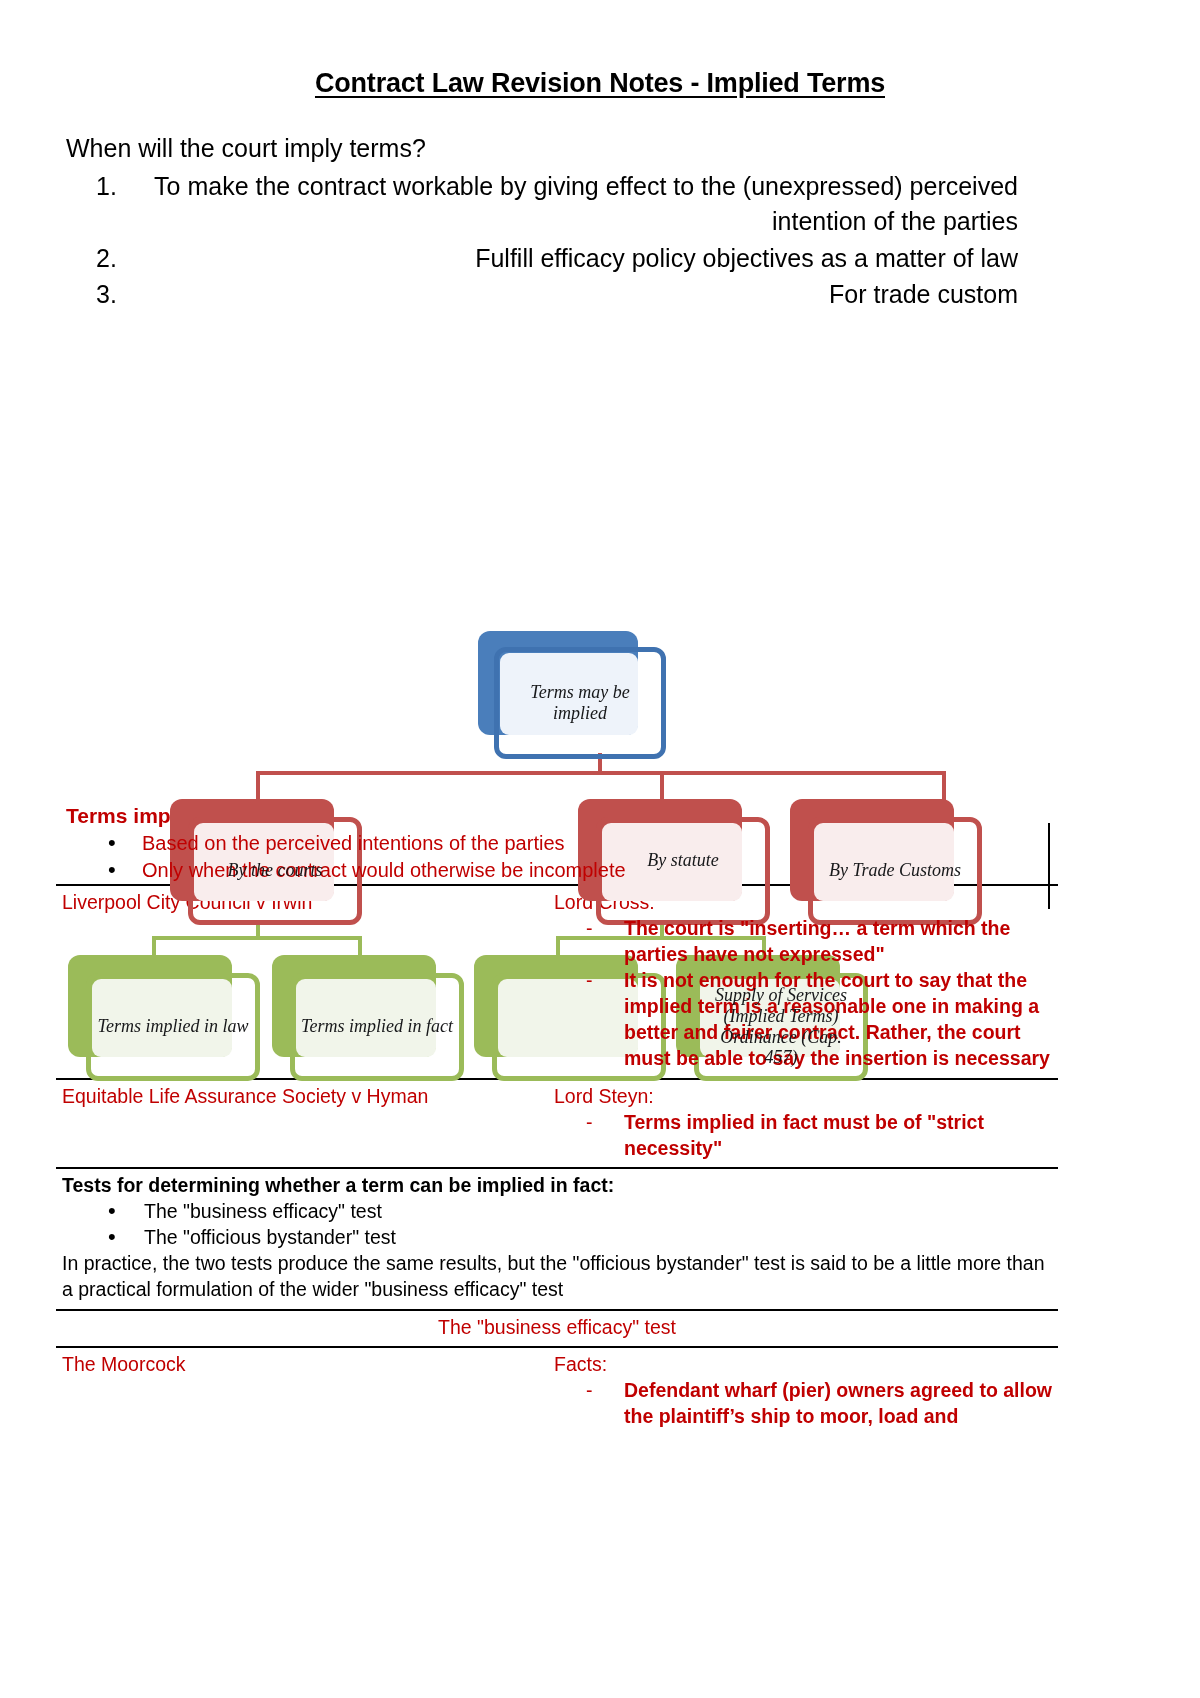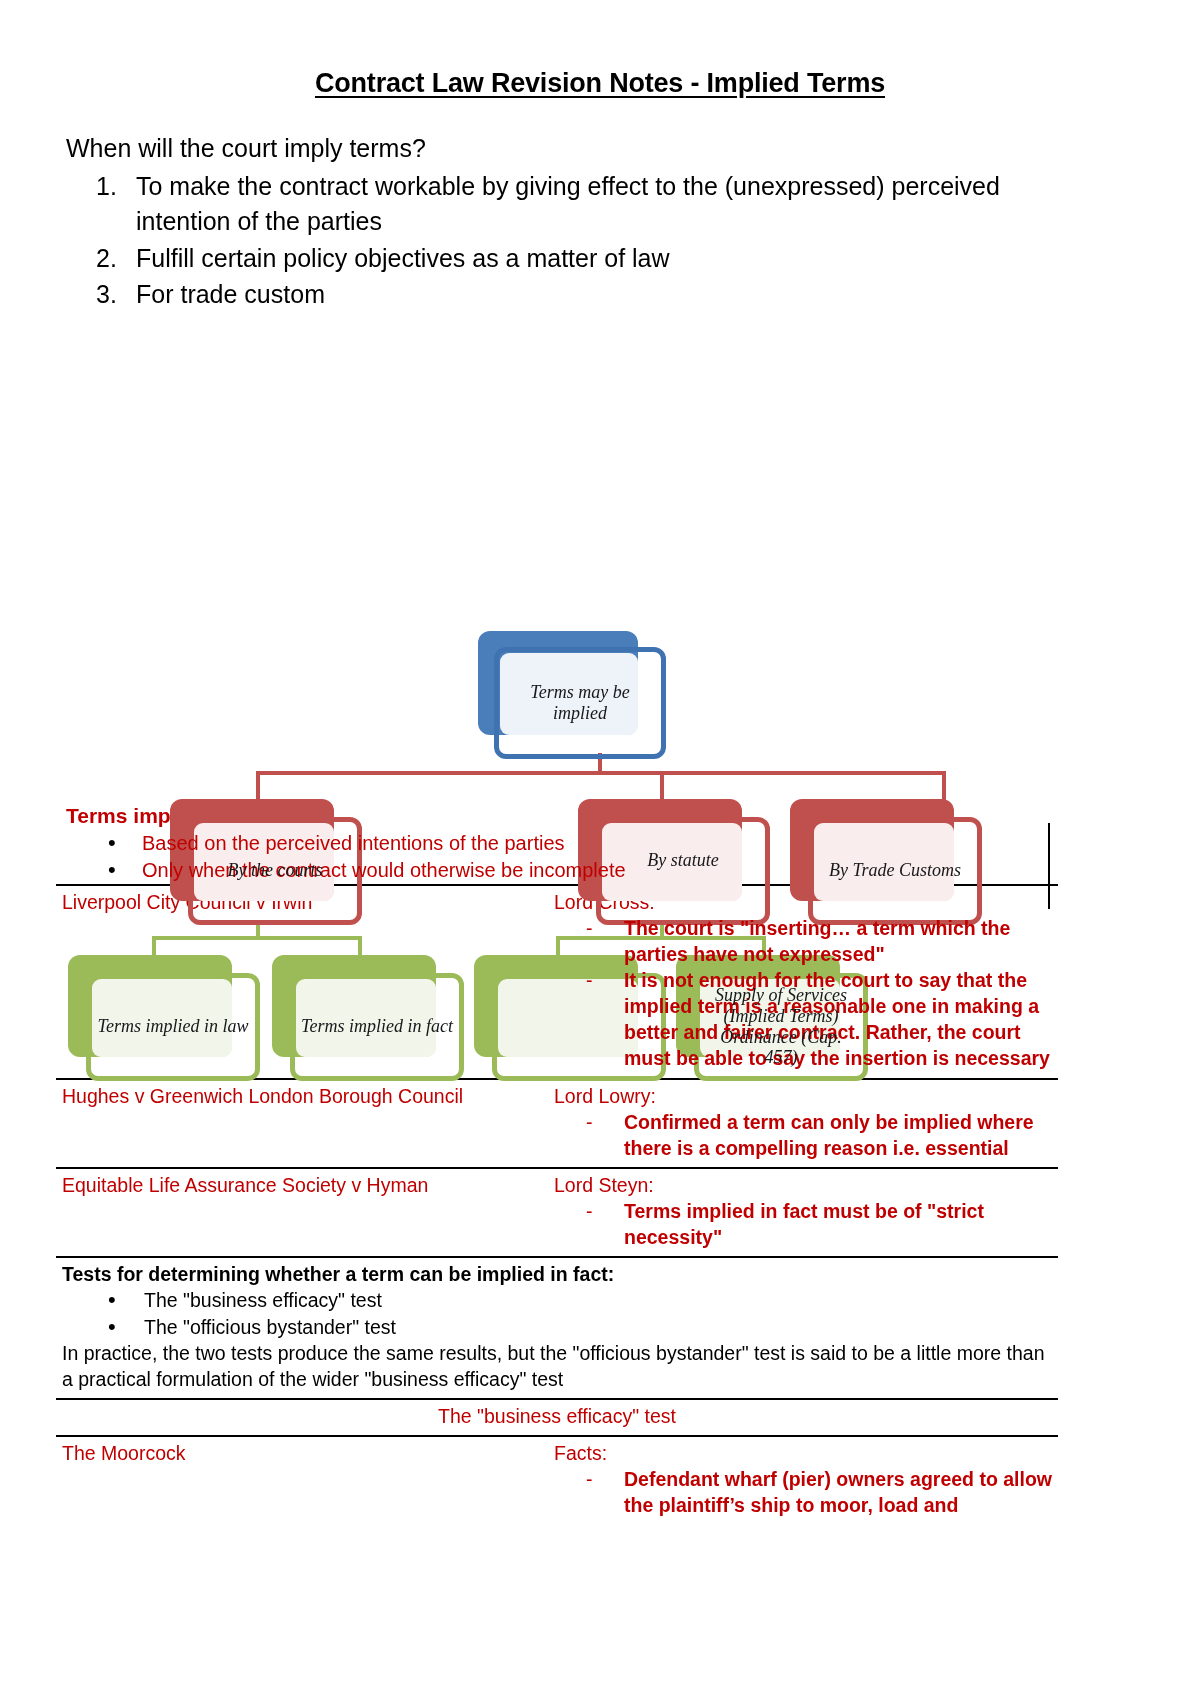--- a/index.html
+++ b/index.html
@@ -43,20 +43,21 @@
     padding: 0 0 0 22px;
     list-style: none;
     counter-reset: n;
   }
   ol.intro-list > li {
     counter-increment: n;
     position: relative;
     padding-left: 48px;
     margin: 0 0 1px 0;
     max-width: 930px;
+    text-align: right;
   }
   ol.intro-list > li::before {
     content: counter(n) ".";
     position: absolute;
     left: 8px;
     top: 0;
   }
 
   
   .diagram {
@@ -217,21 +218,21 @@
 <body>
 
 <div class="page">
 
   <h1 class="doc-title">Contract Law Revision Notes - Implied Terms</h1>
 
   <div class="intro">
     <div class="intro-lead">When will the court imply terms?</div>
     <ol class="intro-list">
       <li>To make the contract workable by giving effect to the (unexpressed) perceived intention of the parties</li>
-      <li>Fulfill certain policy objectives as a matter of law</li>
+      <li>Fulfill efficacy policy objectives as a matter of law</li>
       <li>For trade custom</li>
     </ol>
   </div>
 
   <div class="diagram">
 
     <div class="conn red-line" style="left:598px; top:420px; width:4px; height:22px;"></div>
     <div class="conn red-line" style="left:256px; top:438px; width:690px; height:4px;"></div>
     <div class="conn red-line" style="left:256px; top:438px; width:4px; height:38px;"></div>
     <div class="conn red-line" style="left:660px; top:438px; width:4px; height:38px;"></div>
@@ -317,29 +318,20 @@
         <td class="col-l">Liverpool City Council v Irwin</td>
         <td class="col-r">
           <div class="cell-lead">Lord Cross:</div>
           <ul class="dash">
             <li>The court is "inserting… a term which the parties have not expressed"</li>
             <li>It is not enough for the court to say that the implied term is a reasonable one in making a better and fairer contract.  Rather, the court must be able to say the insertion is necessary</li>
           </ul>
         </td>
       </tr>
 
-      <tr class="bordered-top">
-        <td class="col-l">Hughes v Greenwich London Borough Council</td>
-        <td class="col-r">
-          <div class="cell-lead">Lord Lowry:</div>
-          <ul class="dash">
-            <li>Confirmed a term can only be implied where there is a compelling reason i.e. essential</li>
-          </ul>
-        </td>
-      </tr>
 
       <tr class="bordered-top bordered-bot">
         <td class="col-l">Equitable Life Assurance Society v Hyman</td>
         <td class="col-r">
           <div class="cell-lead">Lord Steyn:</div>
           <ul class="dash">
             <li>Terms implied in fact must be of "strict necessity"</li>
           </ul>
         </td>
       </tr>

